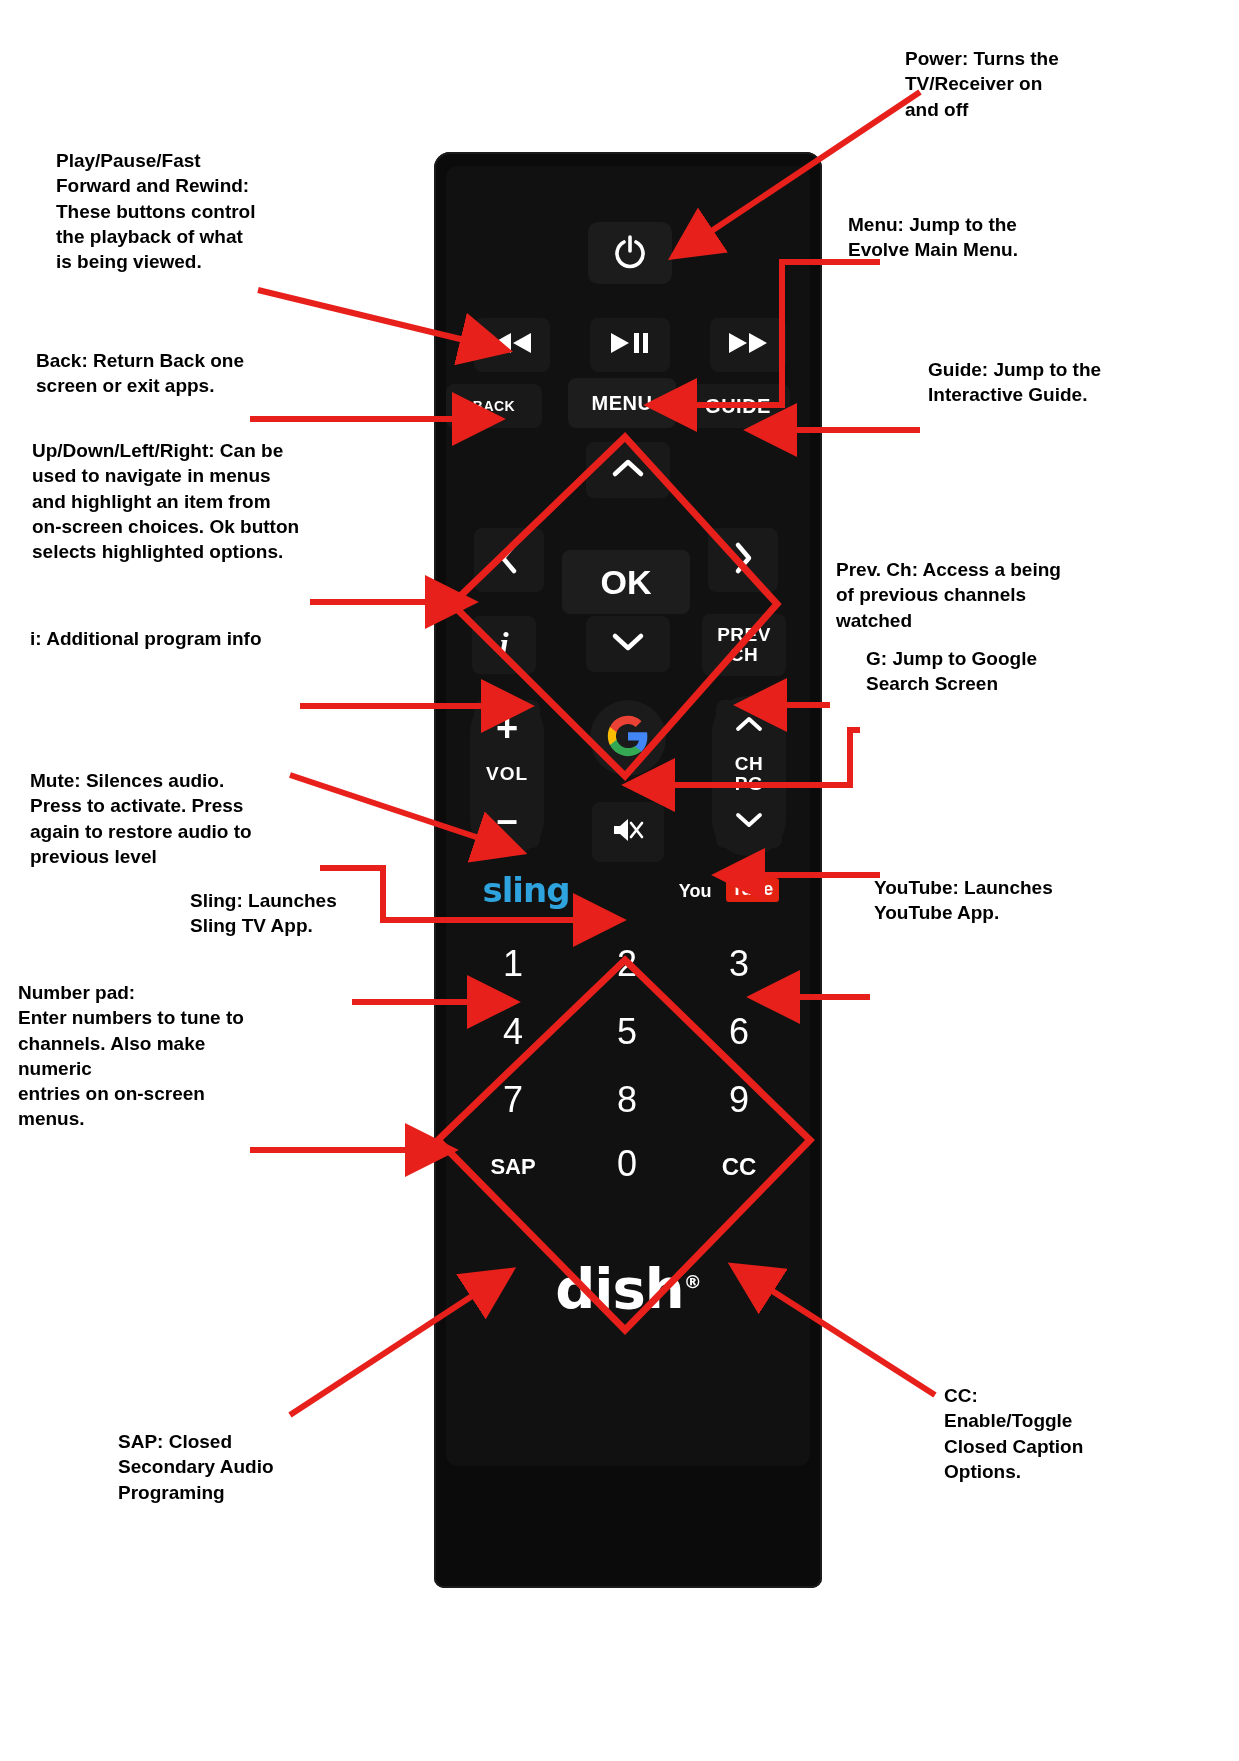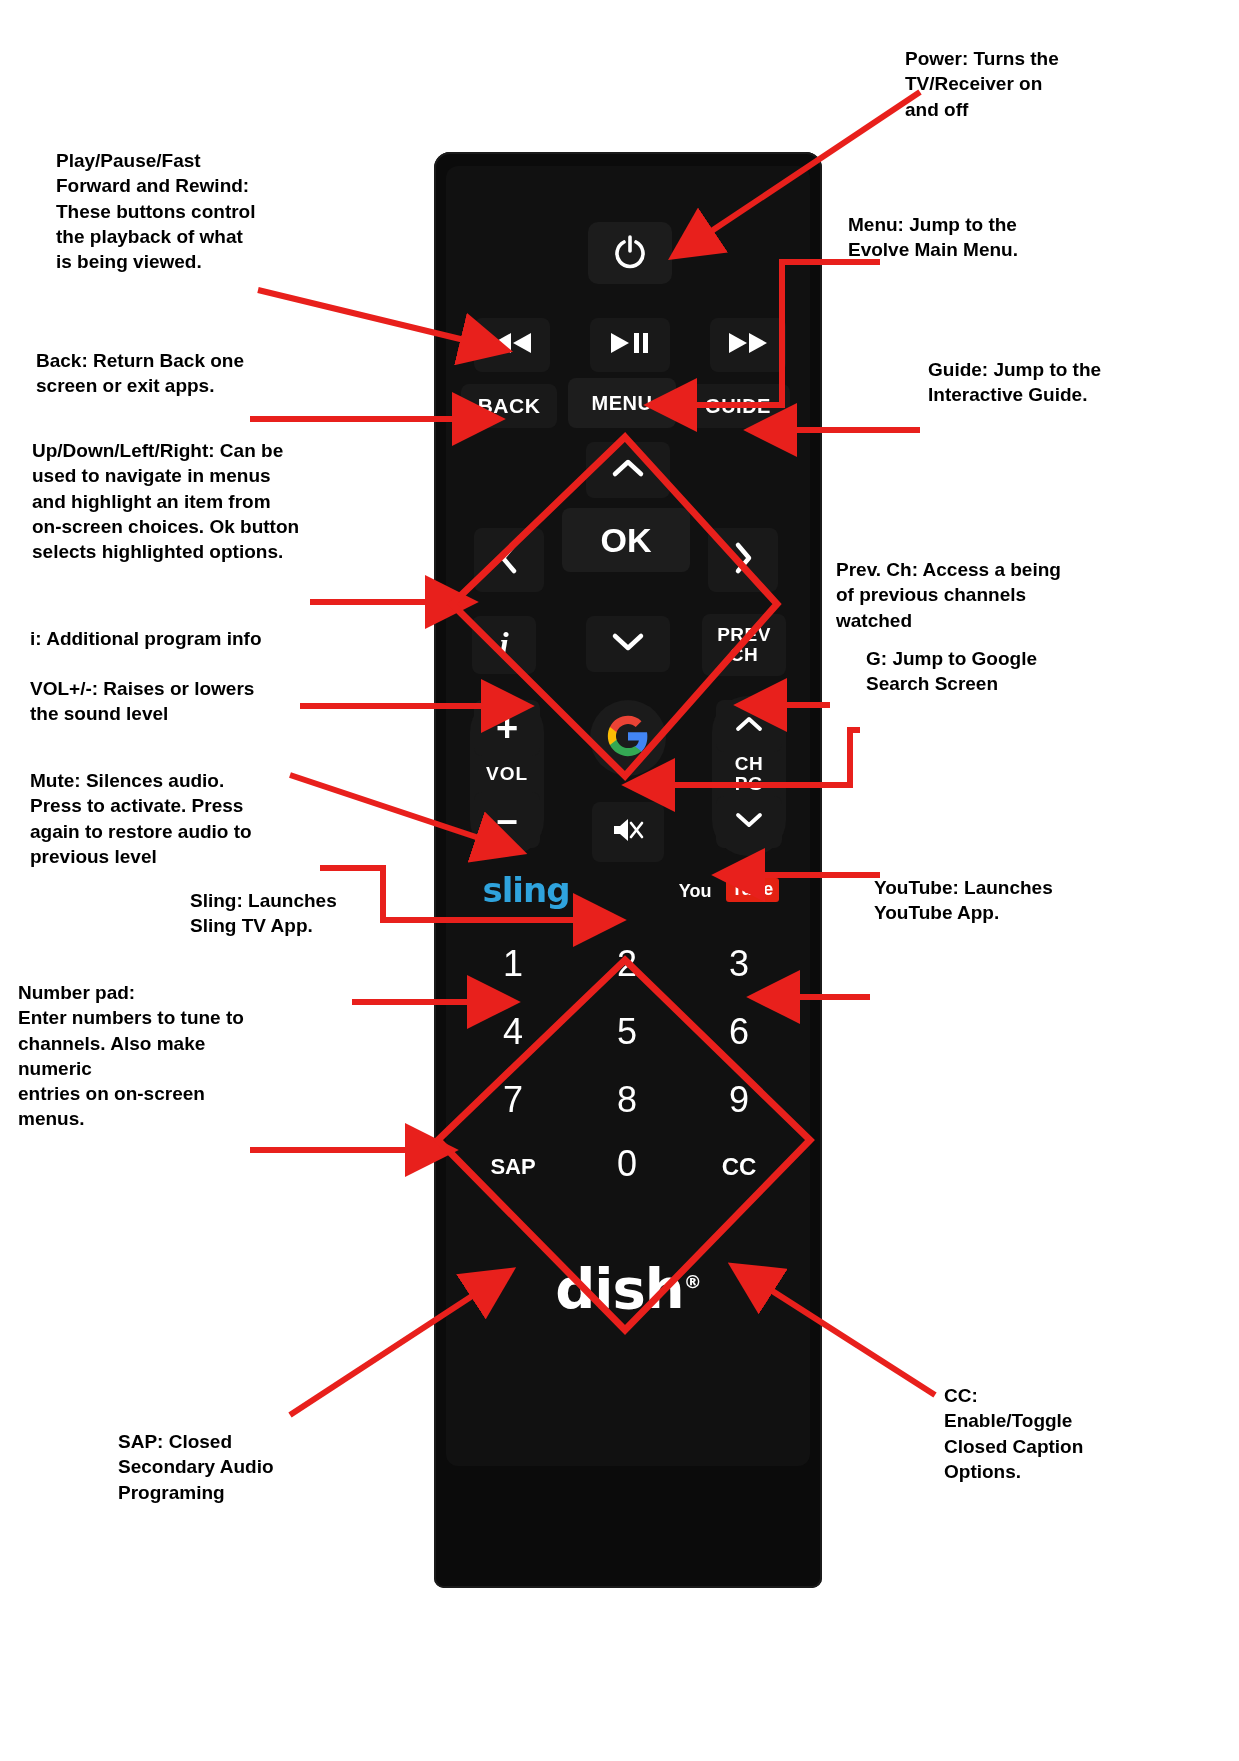--- a/index.html
+++ b/index.html
@@ -74,26 +74,26 @@
     background: #1c1c1c; border-radius: 10px;
   }
   #btn-power svg { display:block; }
 
   
   #btn-rew  { left: 28px;  top: 152px; width: 76px; height: 54px; }
   #btn-play { left: 144px; top: 152px; width: 80px; height: 54px; }
   #btn-ff   { left: 264px; top: 152px; width: 76px; height: 54px; }
 
   
-  #btn-back  { left: 15px;  top: 218px; width: 96px; height: 44px; font-size: 21px; }
+  #btn-back  { left: 0;  top: 218px; width: 96px; height: 44px; font-size: 14px; }
   #btn-menu  { left: 122px; top: 212px; width: 108px; height: 50px; font-size: 20px; background:#1d1d1d; }
   #btn-guide { left: 240px; top: 218px; width: 104px; height: 44px; font-size: 20px; }
   #btn-up    { left: 140px; top: 276px; width: 84px; height: 56px; }
   #btn-left  { left: 28px;  top: 362px; width: 70px; height: 64px; }
-  #btn-ok    { left: 116px; top: 342px; width: 128px; height: 64px; font-size: 34px; font-weight: bold; background:#1d1d1d; }
+  #btn-ok    { left: 116px; top: 384px; width: 128px; height: 64px; font-size: 34px; font-weight: bold; background:#1d1d1d; }
   #btn-right { left: 262px; top: 362px; width: 70px; height: 64px; }
   #btn-down  { left: 140px; top: 450px; width: 84px; height: 56px; }
 
   #btn-info  { left: 26px;  top: 450px; width: 64px; height: 58px; font-size: 34px; font-style: italic; font-family:"Liberation Serif", serif; font-weight:bold; }
   #btn-prev  { left: 256px; top: 448px; width: 84px; height: 62px; font-size: 19px; line-height:1.05; }
 
   
   #vol-rail  { position:absolute; left: 24px; top: 530px; width: 74px; height: 160px; background:#191919; border-radius: 36px; }
   #btn-volup { left: 28px;  top: 534px; width: 66px; height: 56px; font-size: 38px; font-weight:bold; }
   #vol-label { left: 28px;  top: 592px; width: 66px; height: 32px; font-size: 19px; font-weight:bold; letter-spacing:1px; background:transparent; }
@@ -404,22 +404,20 @@
 
   <div class="anno" style="left:836px; top:557px; width:230px;">Prev. Ch: Access a being
 of previous channels
 watched</div>
 
   <div class="anno" style="left:30px; top:626px; width:290px;">i: Additional program info</div>
 
   <div class="anno" style="left:866px; top:646px; width:250px;">G: Jump to Google
 Search Screen</div>
 
-  <div class="anno" style="left:30px; top:676px; width:290px;">VOL+/-: Raises or lowers
-the sound level</div>
 
 
   <div class="anno" style="left:30px; top:768px; width:300px;">Mute: Silences audio.
 Press to activate. Press
 again to restore audio to
 previous level</div>
 
   <div class="anno" style="left:190px; top:888px; width:200px;">Sling: Launches
 Sling TV App.</div>
 

